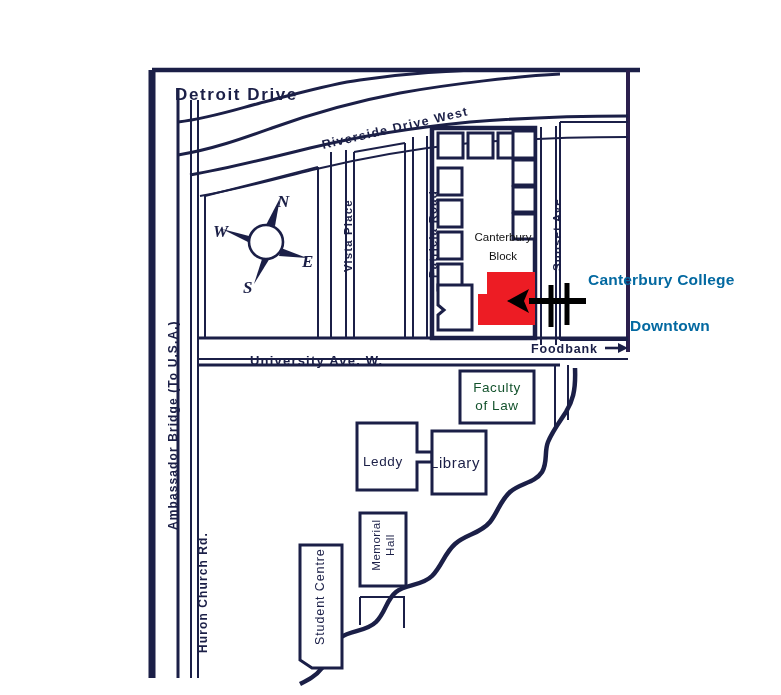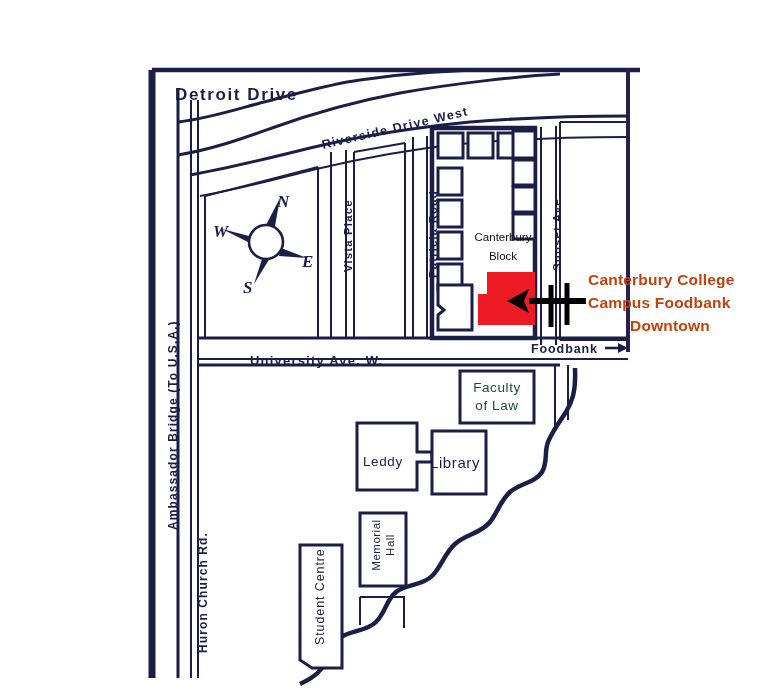--- a/index.html
+++ b/index.html
@@ -22,21 +22,21 @@
     left: 0;
     top: 0;
     width: 781px;
     height: 695px;
   }
   .anno {
     position: absolute;
     font-family: "Liberation Sans", sans-serif;
     font-weight: bold;
     font-size: 15.5px;
-    color: #c2410c;
+    color: #0369a1;
     letter-spacing: 0.2px;
     white-space: nowrap;
   }
   #anno-line1 { left: 588px; top: 271px; }
   #anno-line2 { left: 588px; top: 294px; }
   #anno-line3 { left: 630px; top: 317px; }
 
   .maplabel {
     position: absolute;
     font-family: "Liberation Sans", sans-serif;
@@ -344,16 +344,15 @@
   <div class="maplabel rot-up" id="lbl-memorial">Memorial<br>Hall</div>
 
   <div class="maplabel rot-up" id="lbl-student-centre">Student  Centre</div>
 
   <div class="compass-letter" id="cmp-n">N</div>
   <div class="compass-letter" id="cmp-e">E</div>
   <div class="compass-letter" id="cmp-s">S</div>
   <div class="compass-letter" id="cmp-w">W</div>
 
   <div class="anno" id="anno-line1">Canterbury College</div>
-  <div class="anno" id="anno-line2">Campus Foodbank</div>
   <div class="anno" id="anno-line3">Downtown</div>
 
 </div>
 
 </body></html>

